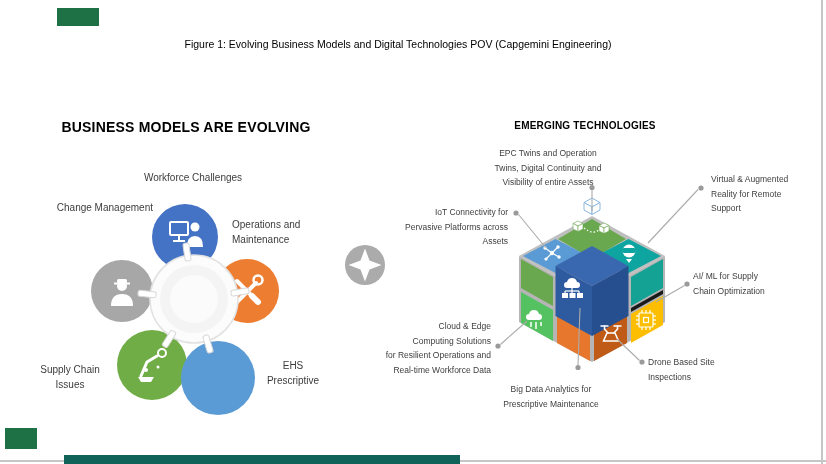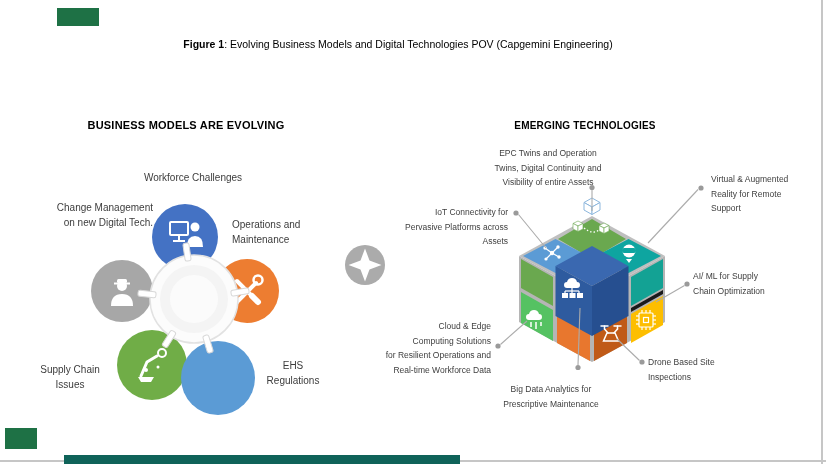--- a/index.html
+++ b/index.html
@@ -1,22 +1,22 @@
 <!DOCTYPE html>
 <html><head>
 <meta charset="utf-8">
 <style>
   html,body{margin:0;padding:0;background:#fff;}
   .page{position:relative;width:826px;height:464px;background:#ffffff;overflow:hidden;
         font-family:"Liberation Sans","DejaVu Sans",sans-serif;color:#3c3c3c;}
   .gfx{position:absolute;left:0;top:0;}
   .title{position:absolute;left:0;top:38px;width:796px;text-align:center;font-size:10.5px;color:#000;}
-  .title b{font-weight:bold;text-align:center;}
+  .title b{font-weight:normal;text-align:center;}
   .heading{position:absolute;font-weight:bold;color:#000;text-align:center;letter-spacing:.2px;}
-  .heading.lh{left:36px;top:119px;width:300px;font-size:11px;}
+  .heading.lh{left:36px;top:119px;width:300px;font-size:14px;}
   .heading.rh{left:435px;top:120px;width:300px;font-size:10px;}
   .lbl{position:absolute;font-size:10px;line-height:15px;color:#3c3c3c;}
   .lbl span{display:block;}
   .rlbl{font-size:8.5px;line-height:14.5px;color:#404040;}
   .mark{position:absolute;}
   .border-right{position:absolute;left:821px;top:0;width:2px;height:464px;background:#c6c6c6;}
   .border-bottom{position:absolute;left:0;top:460px;width:826px;height:2px;background:#c6c6c6;}
 </style>
 </head>
 <body>
@@ -212,33 +212,32 @@
   </div>
 
   <div class="heading lh">BUSINESS MODELS ARE EVOLVING</div>
   <div class="heading rh">EMERGING TECHNOLOGIES</div>
 
   <div class="lbl" style="left:113px;top:170px;width:160px;text-align:center;">
     <span>Workforce Challenges</span>
   </div>
   <div class="lbl" style="left:31px;top:200px;width:122px;text-align:right;">
     <span>Change Management</span>
-    <span>on new Digital Tech.</span>
   </div>
   <div class="lbl" style="left:232px;top:217px;width:110px;text-align:left;">
     <span>Operations and</span>
     <span>Maintenance</span>
   </div>
   <div class="lbl" style="left:20px;top:362px;width:100px;text-align:center;">
     <span>Supply Chain</span>
     <span>Issues</span>
   </div>
   <div class="lbl" style="left:248px;top:358px;width:90px;text-align:center;">
     <span>EHS</span>
-    <span>Regulations</span>
+    <span>Prescriptive</span>
   </div>
 
   <div class="lbl rlbl" style="left:468px;top:146px;width:160px;text-align:center;">
     <span>EPC Twins and Operation</span>
     <span>Twins, Digital Continuity and</span>
     <span>Visibility of entire Assets</span>
   </div>
   <div class="lbl rlbl" style="left:711px;top:172px;width:110px;text-align:left;">
     <span>Virtual &amp; Augmented</span>
     <span>Reality for Remote</span>

